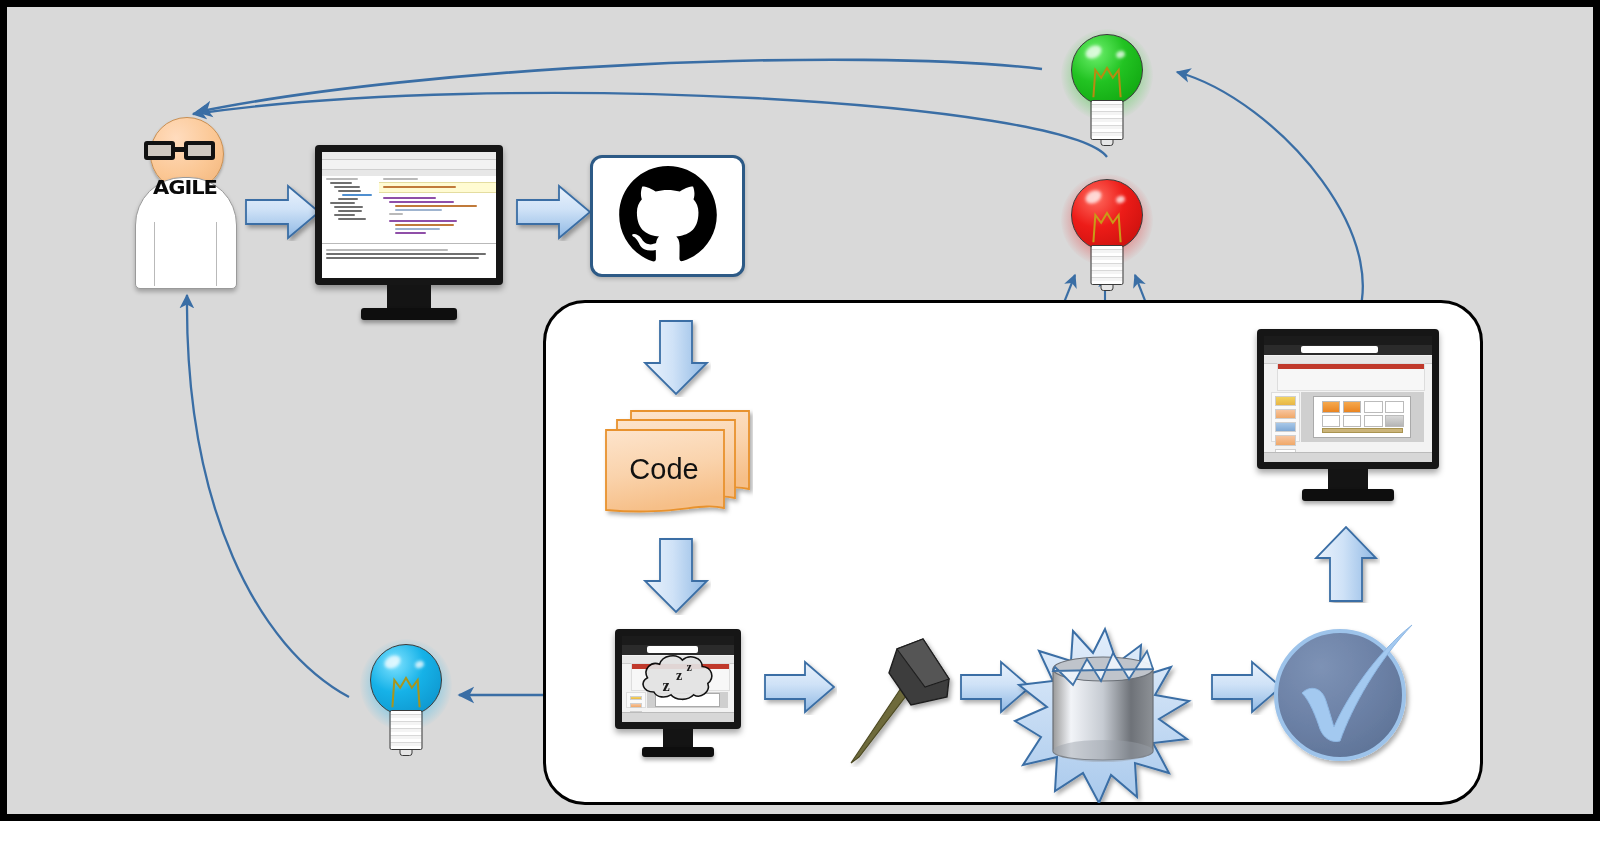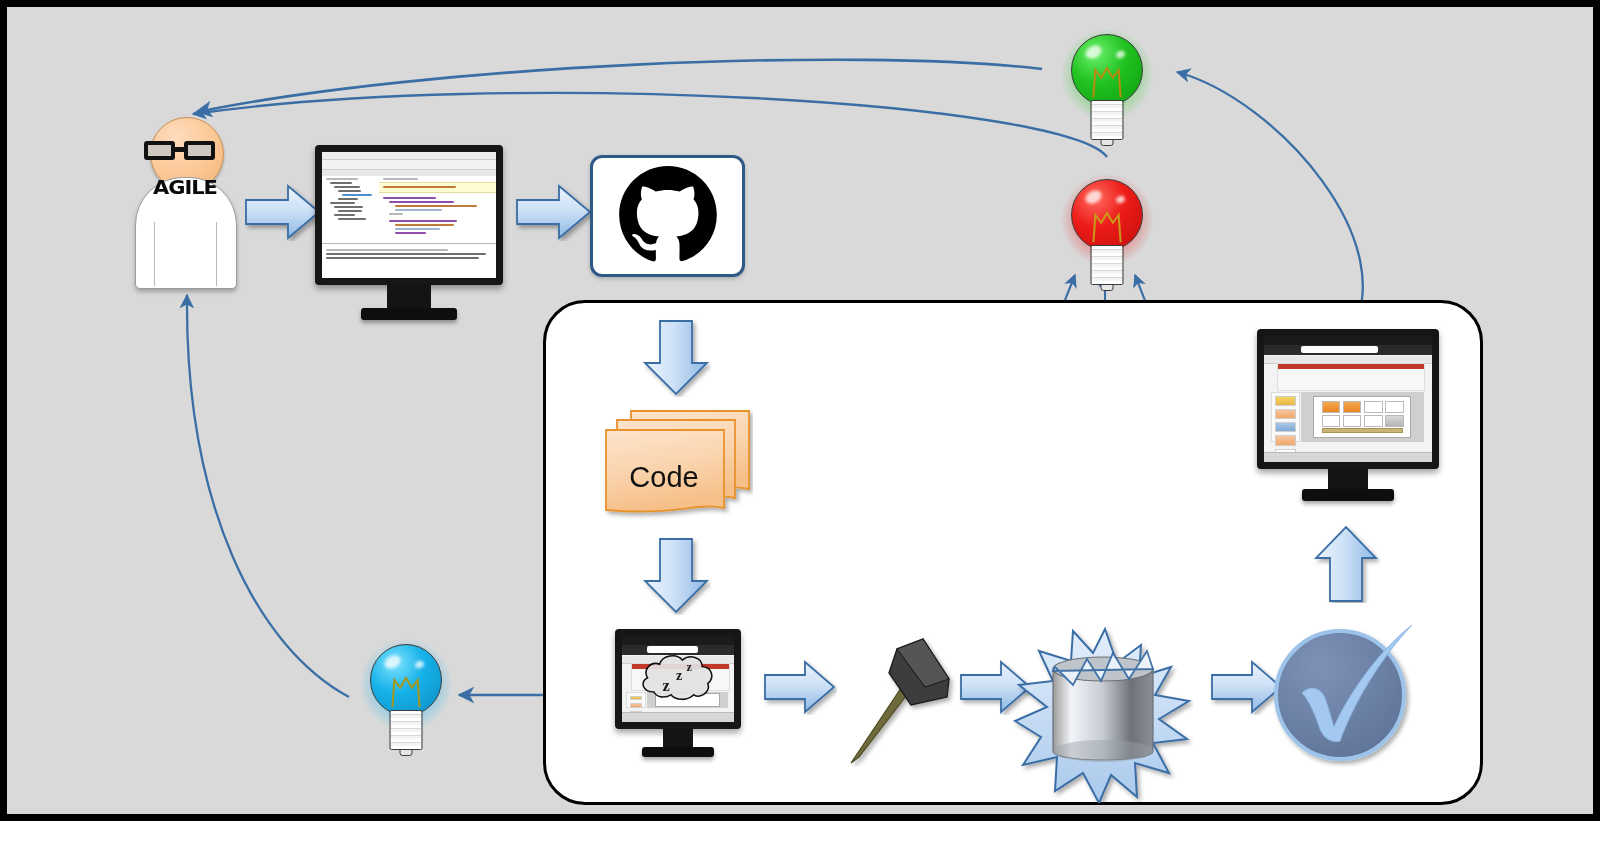--- a/index.html
+++ b/index.html
@@ -294,21 +294,21 @@
   </svg>
 
   <div class="abs" id="codestack">
     <svg width="150" height="120" viewBox="0 0 150 120">
       <g filter="url(#softsh)">
         <path d="M28,6 L146,6 L146,84 C120,78 98,92 28,86 Z" fill="url(#docg)" stroke="#e8922e" stroke-width="1.8"></path>
         <path d="M14,15 L132,15 L132,93 C106,87 84,101 14,95 Z" fill="url(#docg)" stroke="#e8922e" stroke-width="1.8"></path>
         <path d="M3,25 L121,25 L121,103 C95,97 73,111 3,105 Z" fill="url(#docg)" stroke="#e8922e" stroke-width="1.8"></path>
       </g>
     </svg>
-    <div class="code-label" style="left:-14px;top:56px;width:150px;">Code</div>
+    <div class="code-label" style="left:-14px;top:48px;width:150px;">Code</div>
   </div>
 
   <svg class="abs" style="left:634px;top:530px;width:70px;height:78px">
     <path d="M19,2 L51,2 L51,44 L66,44 L35,75 L4,44 L19,44 Z" fill="url(#fatgv)" stroke="#3a6ea5" stroke-width="1.8" filter="url(#softsh)"></path>
   </svg>
 
   <div class="monitor" id="sleep-monitor" style="left:608px;top:622px;width:126px;height:130px;">
     <div class="bezel" style="height:100px;">
       <div class="scr">
         <div class="ppt">

